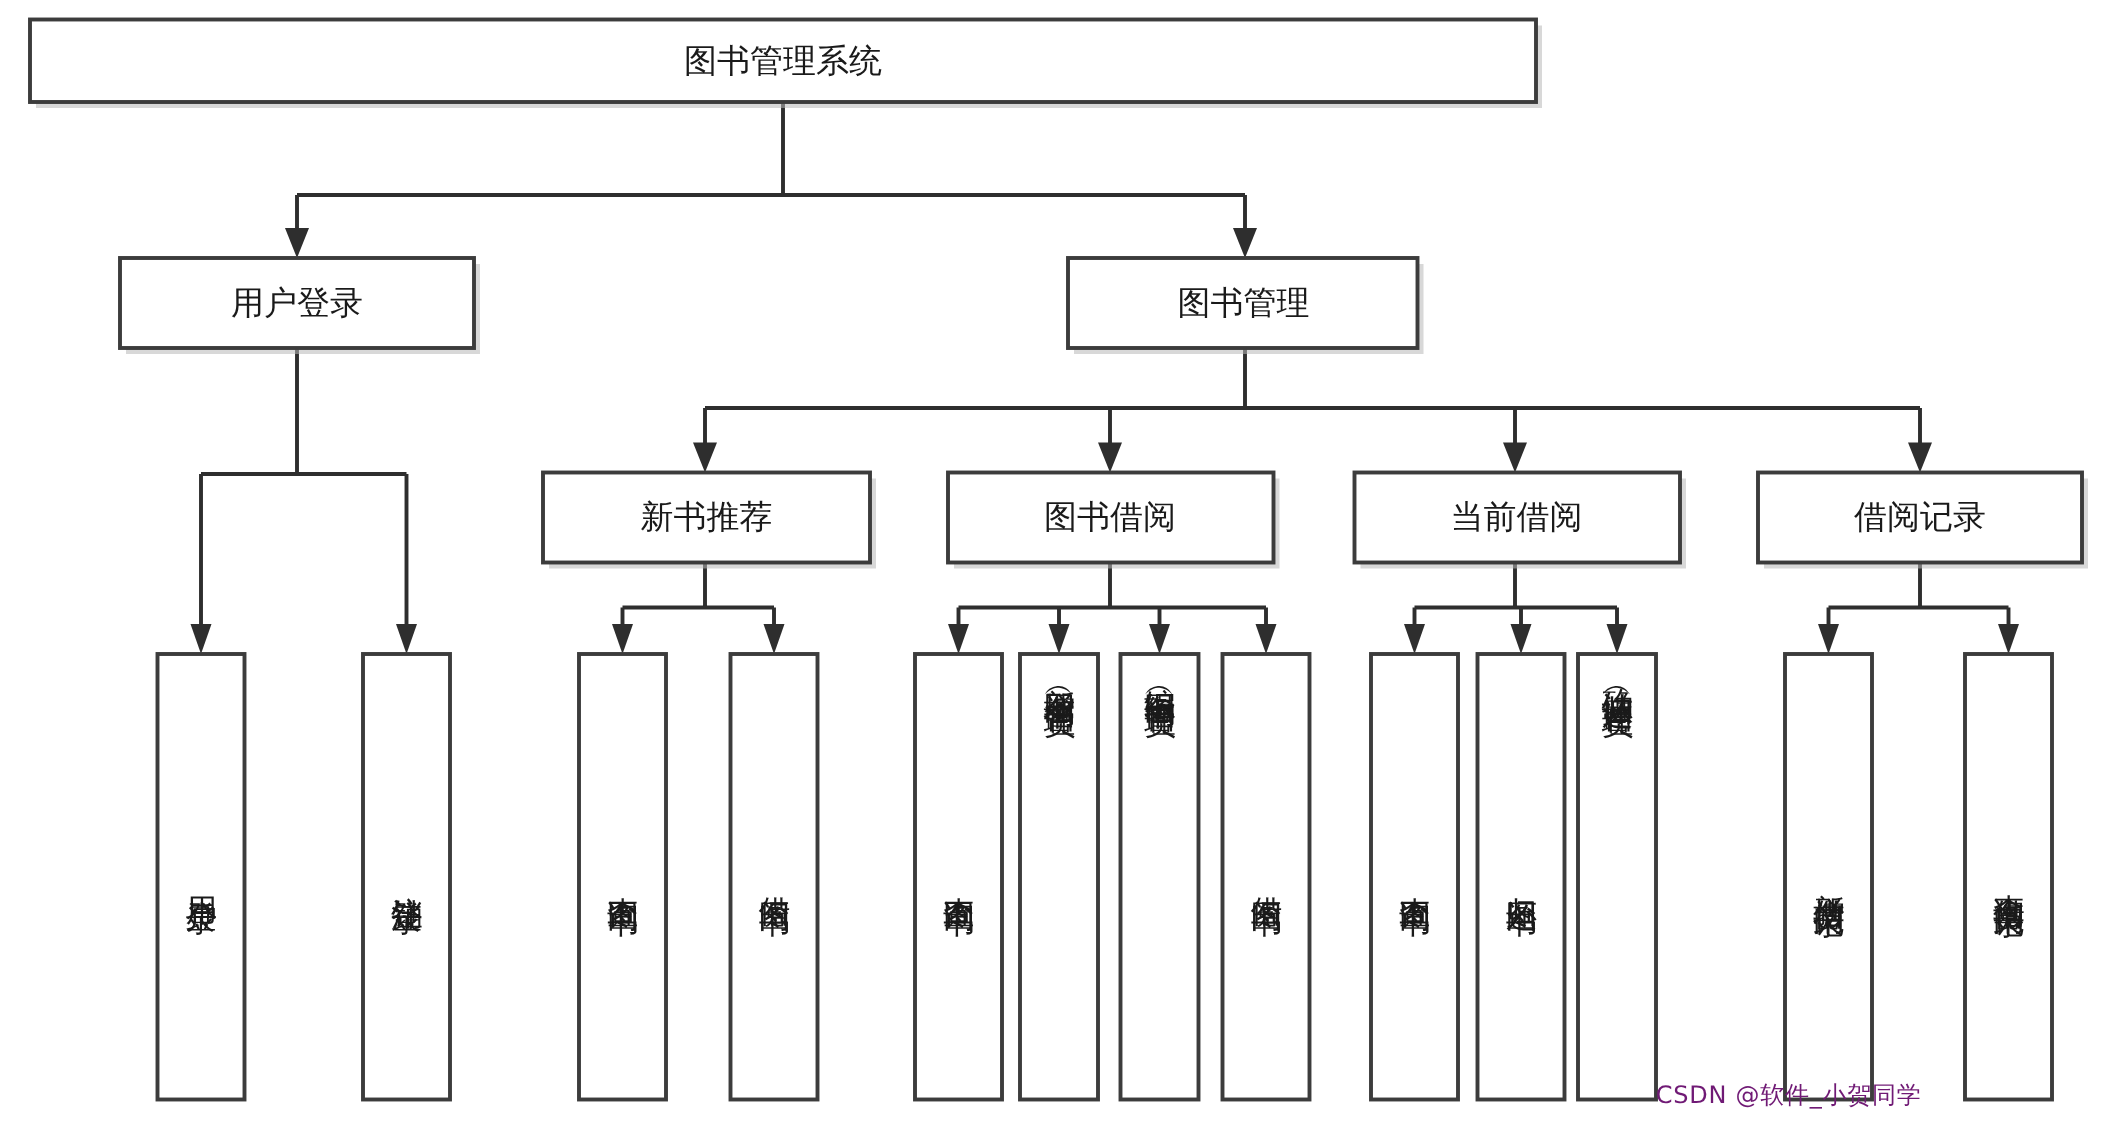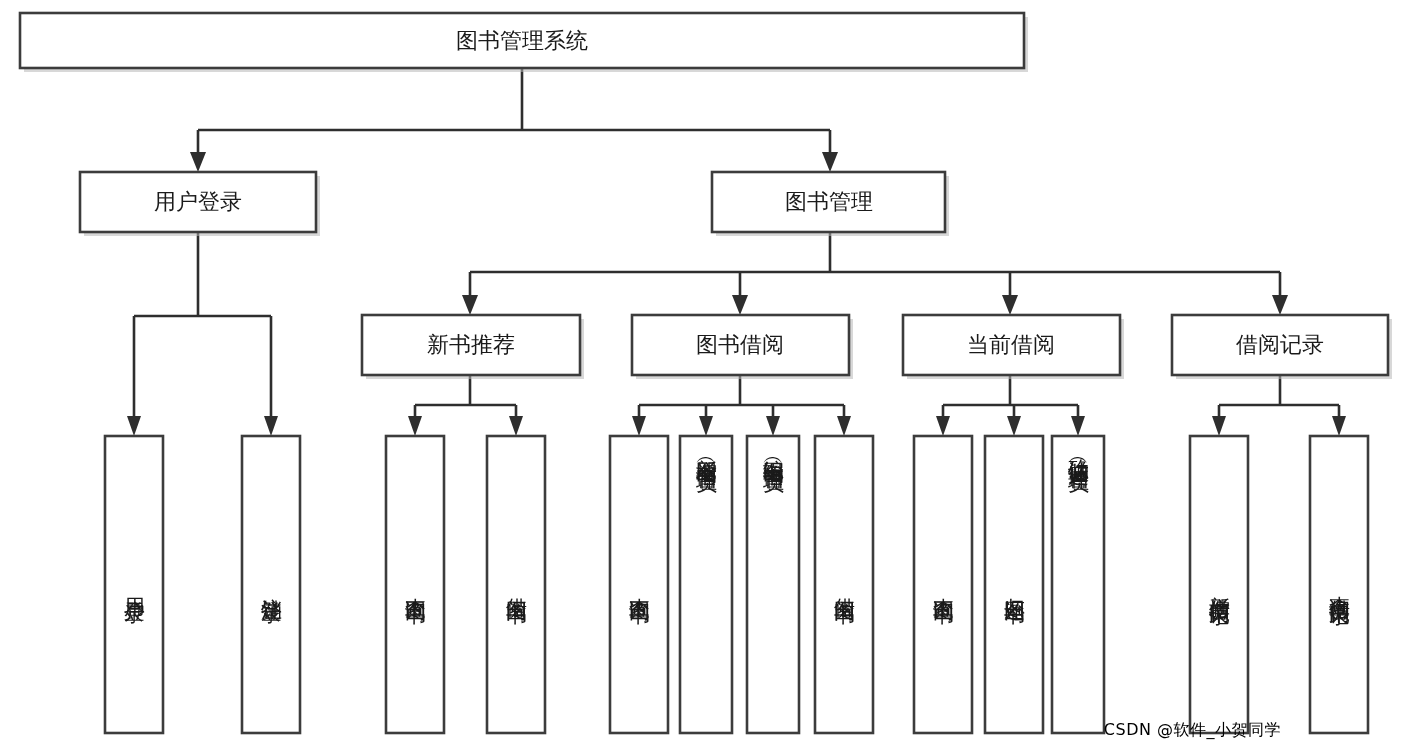--- a/index.html
+++ b/index.html
@@ -71,21 +71,21 @@
     letter-spacing: 2px;
     color: #1a1a1a;
     white-space: nowrap;
   }
   .watermark {
     position: absolute;
     right: 8px;
     bottom: 6px;
     font-family: "DejaVu Sans", "Liberation Sans", sans-serif;
     font-size: 16px;
-    color: #000000;
+    color: #701a75;
     letter-spacing: 0.5px;
     user-select: none;
   }
 </style>
 </head>
 <body>
 
 <div id="diagram-root">
 
   <svg class="flow" viewBox="0 0 1405 747">

